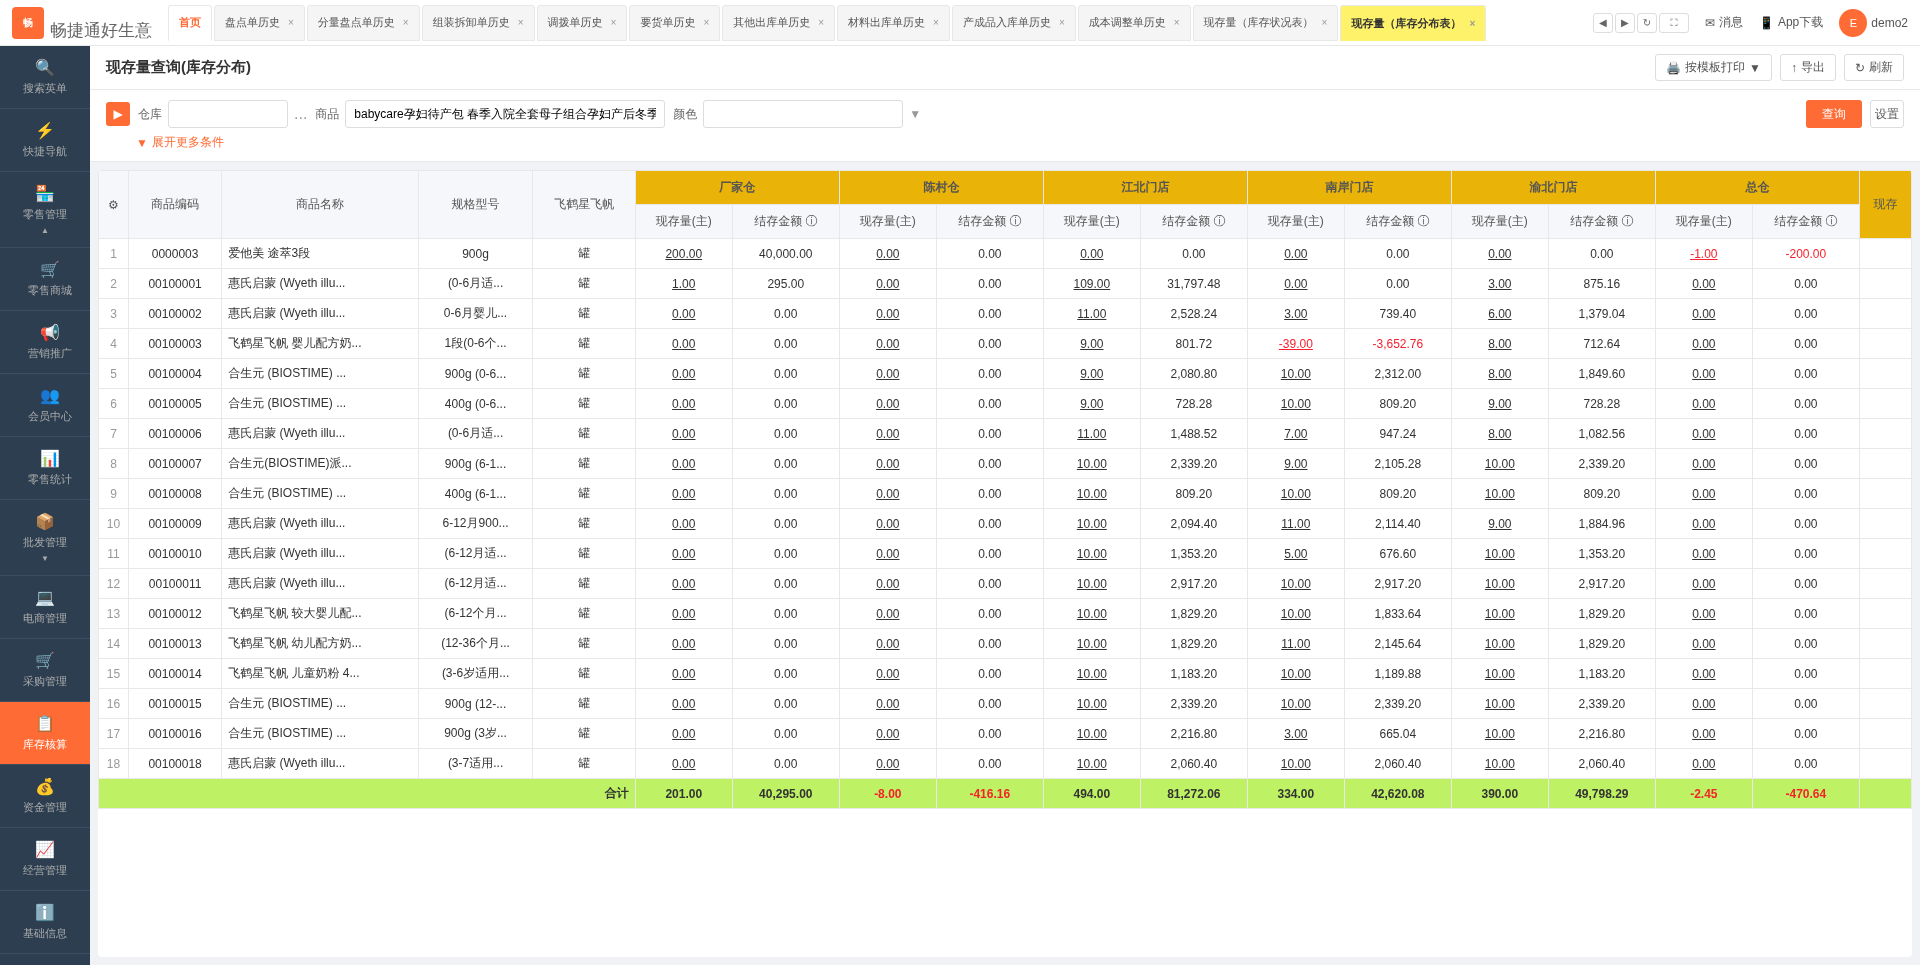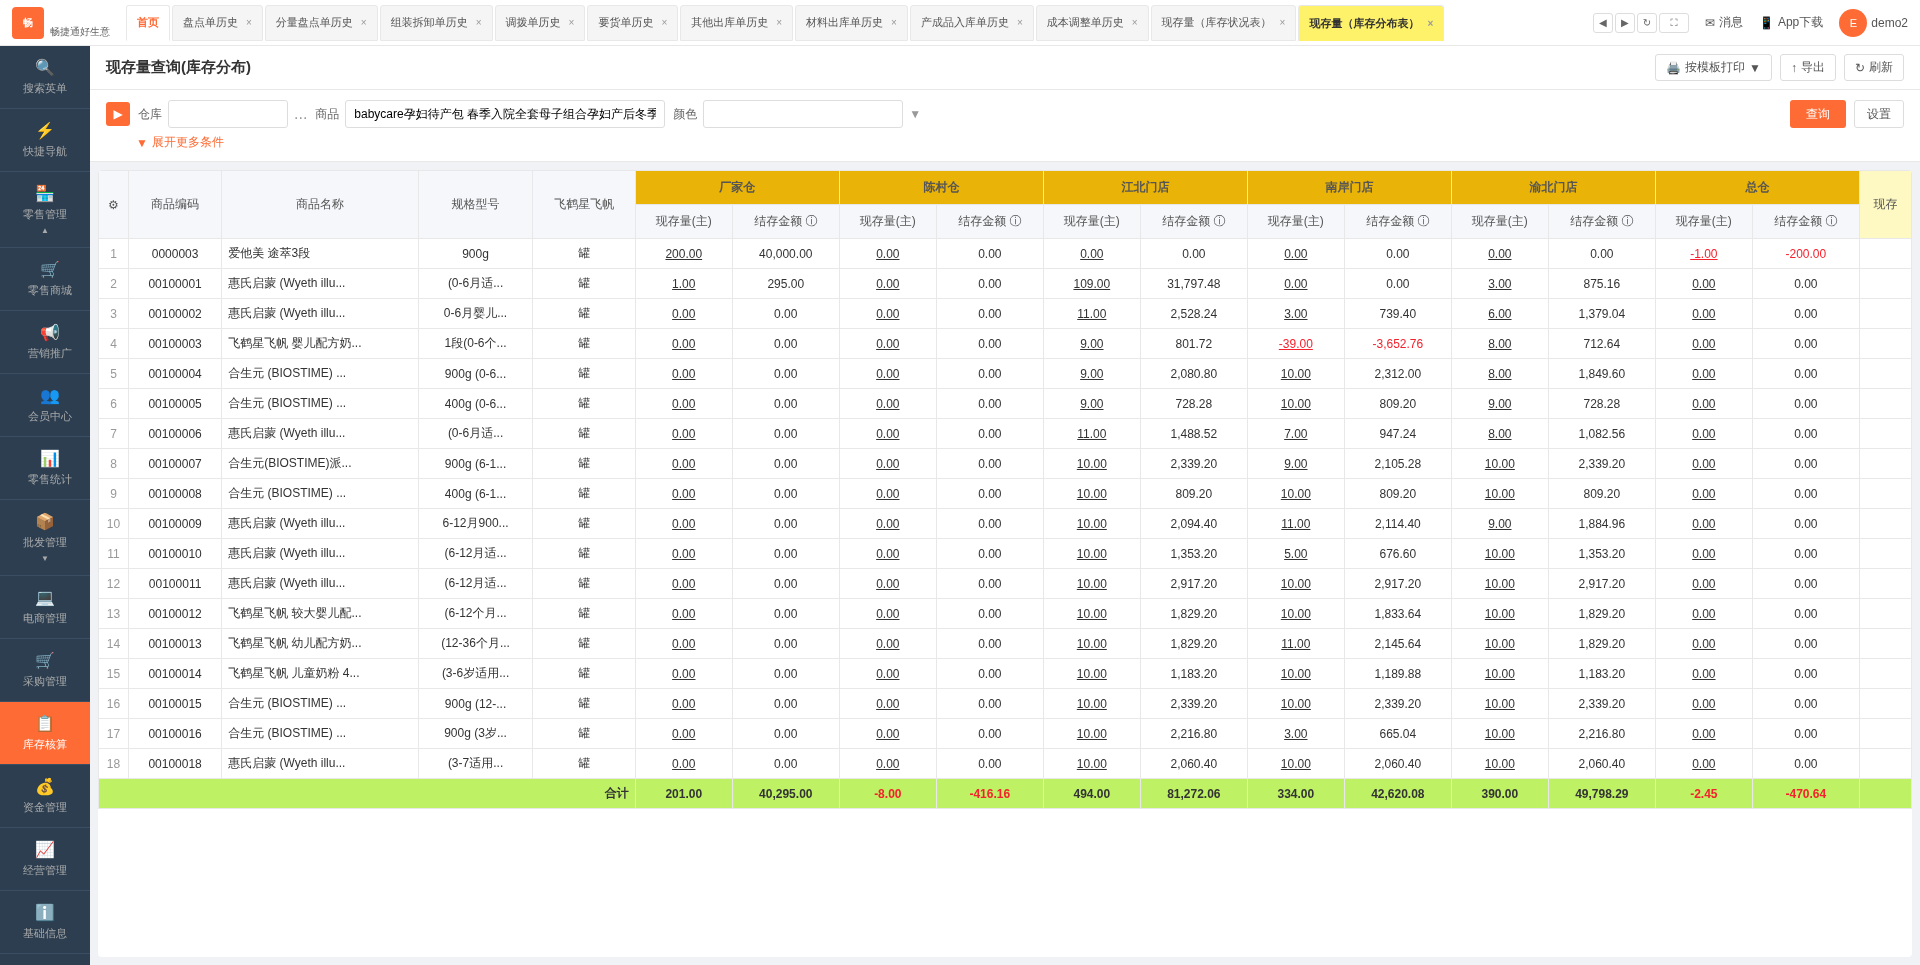--- a/index.html
+++ b/index.html
@@ -2,21 +2,21 @@
 <html><head>
   <meta charset="utf-8">
   <style>
     * { box-sizing: border-box; margin: 0; padding: 0; }
     body { font-family: 'Microsoft YaHei', Arial, sans-serif; font-size: 12px; background: #f0f2f5; color: #333; overflow: hidden; }
     
     
     .top-bar { height: 46px; background: #fff; display: flex; align-items: center; padding: 0 12px; border-bottom: 1px solid #e8e8e8; gap: 16px; }
     .logo-area { display: flex; align-items: center; gap: 6px; min-width: 80px; }
     .logo-icon { width: 32px; height: 32px; background: #ff6b35; border-radius: 4px; display: flex; align-items: center; justify-content: center; color: #fff; font-size: 10px; font-weight: bold; }
-    .logo-text { font-size: 10px; color: #666; line-height: 1.3; margin-top: 18px; }
+    .logo-text { font-size: 17px; color: #666; line-height: 1.3; margin-top: 18px; }
     .top-nav-tab { display: flex; align-items: center; padding: 0 10px; height: 36px; border: 1px solid #e8e8e8; background: #f5f5f5; border-radius: 3px 3px 0 0; font-size: 11px; color: #555; cursor: pointer; white-space: nowrap; gap: 4px; margin-right: 2px; }
     .top-nav-tab.active { background: #fff26b; color: #333; border-bottom: 1px solid #fff26b; }
     .top-nav-tab .close-x { color: #999; font-size: 10px; cursor: pointer; margin-left: 4px; }
     .top-right { display: flex; align-items: center; gap: 16px; margin-left: auto; }
     .top-right-item { display: flex; align-items: center; gap: 4px; cursor: pointer; color: #555; font-size: 12px; }
     .nav-arrows { display: flex; gap: 2px; }
     .nav-arrow { width: 20px; height: 20px; border: 1px solid #ddd; border-radius: 3px; display: flex; align-items: center; justify-content: center; cursor: pointer; color: #666; font-size: 10px; }
     .user-avatar { width: 28px; height: 28px; border-radius: 50%; background: #ff6b35; display: flex; align-items: center; justify-content: center; color: #fff; font-size: 11px; }
     
     
@@ -41,21 +41,21 @@
     
     .search-area { background: #fff; padding: 10px 16px; border-bottom: 1px solid #e8e8e8; }
     .search-row { display: flex; align-items: center; gap: 8px; flex-wrap: wrap; }
     .search-field { display: flex; align-items: center; gap: 6px; }
     .search-label { color: #666; font-size: 12px; white-space: nowrap; }
     .search-input { border: 1px solid #ddd; border-radius: 3px; padding: 4px 8px; font-size: 12px; height: 28px; min-width: 80px; }
     .search-input-wide { width: 320px; }
     .search-input-medium { width: 120px; }
     .expand-btn { display: flex; align-items: center; gap: 4px; color: #ff6b35; cursor: pointer; font-size: 12px; }
     .query-btn { background: #ff6b35; color: #fff; border: none; border-radius: 3px; padding: 5px 16px; cursor: pointer; font-size: 12px; height: 28px; }
-    .setting-btn { background: #fff; color: #555; border: 1px solid #ddd; border-radius: 3px; padding: 5px 12px; cursor: pointer; font-size: 12px; height: 28px; }
+    .setting-btn { background: #fff; color: #555; border: 1px solid #ddd; border-radius: 3px; padding: 5px 4px; cursor: pointer; font-size: 12px; height: 28px; }
     .ellipsis-btn { color: #999; cursor: pointer; font-size: 16px; line-height: 1; }
     
     
     .table-container { flex: 1; overflow: auto; background: #fff; margin: 8px; border-radius: 4px; }
     .data-table { width: 100%; border-collapse: collapse; font-size: 12px; min-width: 1700px; }
     .data-table th { background: #f5f7fa; border: 1px solid #e8e8e8; padding: 8px 6px; text-align: center; font-weight: 500; color: #555; white-space: nowrap; position: sticky; top: 0; z-index: 10; }
     .data-table th.group-header { background: #eab308; font-weight: bold; }
     .data-table td { border: 1px solid #e8e8e8; padding: 6px; text-align: center; color: #333; white-space: nowrap; }
     .data-table tr.summary-row td { background: #bef264; font-weight: bold; }
     .data-table .num-cell { text-decoration: underline; cursor: pointer; }
@@ -252,21 +252,21 @@
             <th rowspan="2">商品编码</th>
             <th rowspan="2">商品名称</th>
             <th rowspan="2">规格型号</th>
             <th rowspan="2">飞鹤星飞帆</th>
             <th colspan="2" class="group-header">厂家仓</th>
             <th colspan="2" class="group-header">陈村仓</th>
             <th colspan="2" class="group-header">江北门店</th>
             <th colspan="2" class="group-header">南岸门店</th>
             <th colspan="2" class="group-header">渝北门店</th>
             <th colspan="2" class="group-header">总仓</th>
-            <th rowspan="2" style="background:#fef9c3;">现存</th>
+            <th rowspan="2" style="background:#eab308;">现存</th>
           </tr>
           <tr>
             <th>现存量(主)</th>
             <th>结存金额 ⓘ</th>
             <th>现存量(主)</th>
             <th>结存金额 ⓘ</th>
             <th>现存量(主)</th>
             <th>结存金额 ⓘ</th>
             <th>现存量(主)</th>
             <th>结存金额 ⓘ</th>

